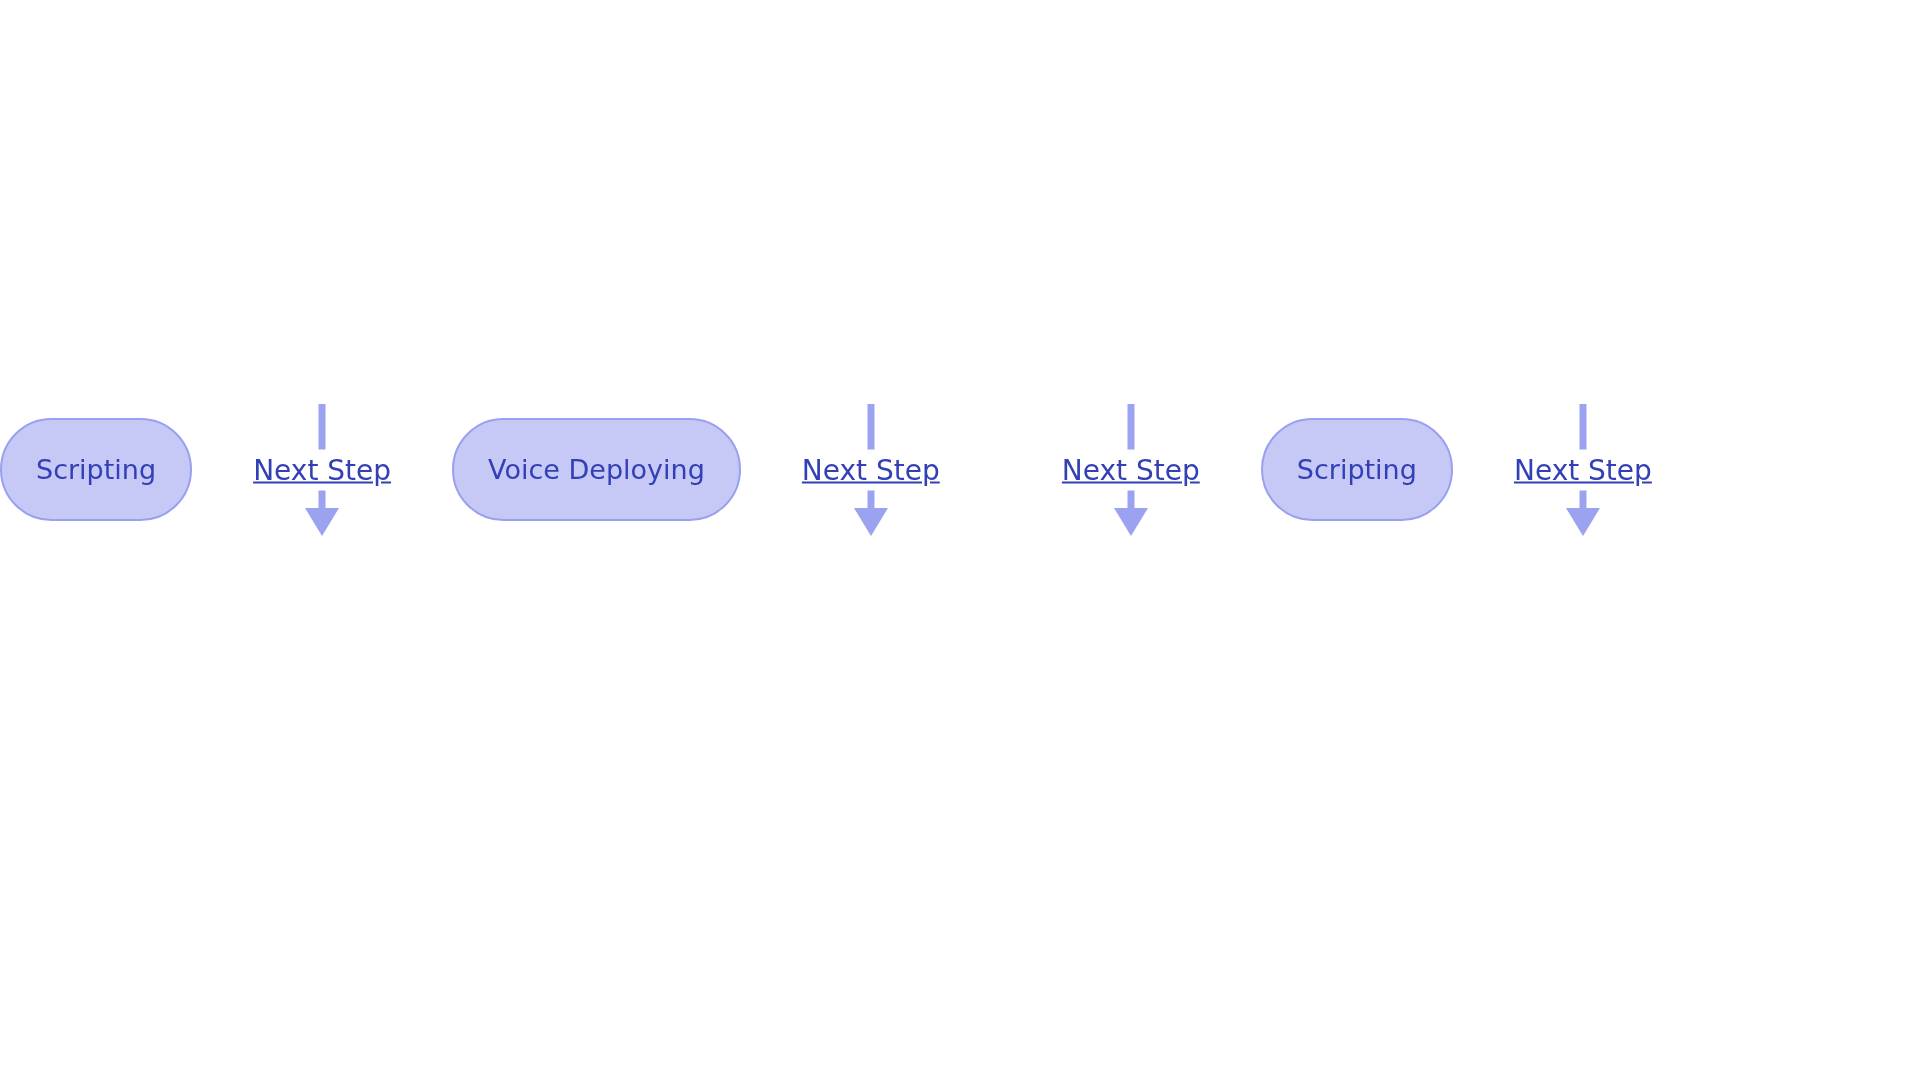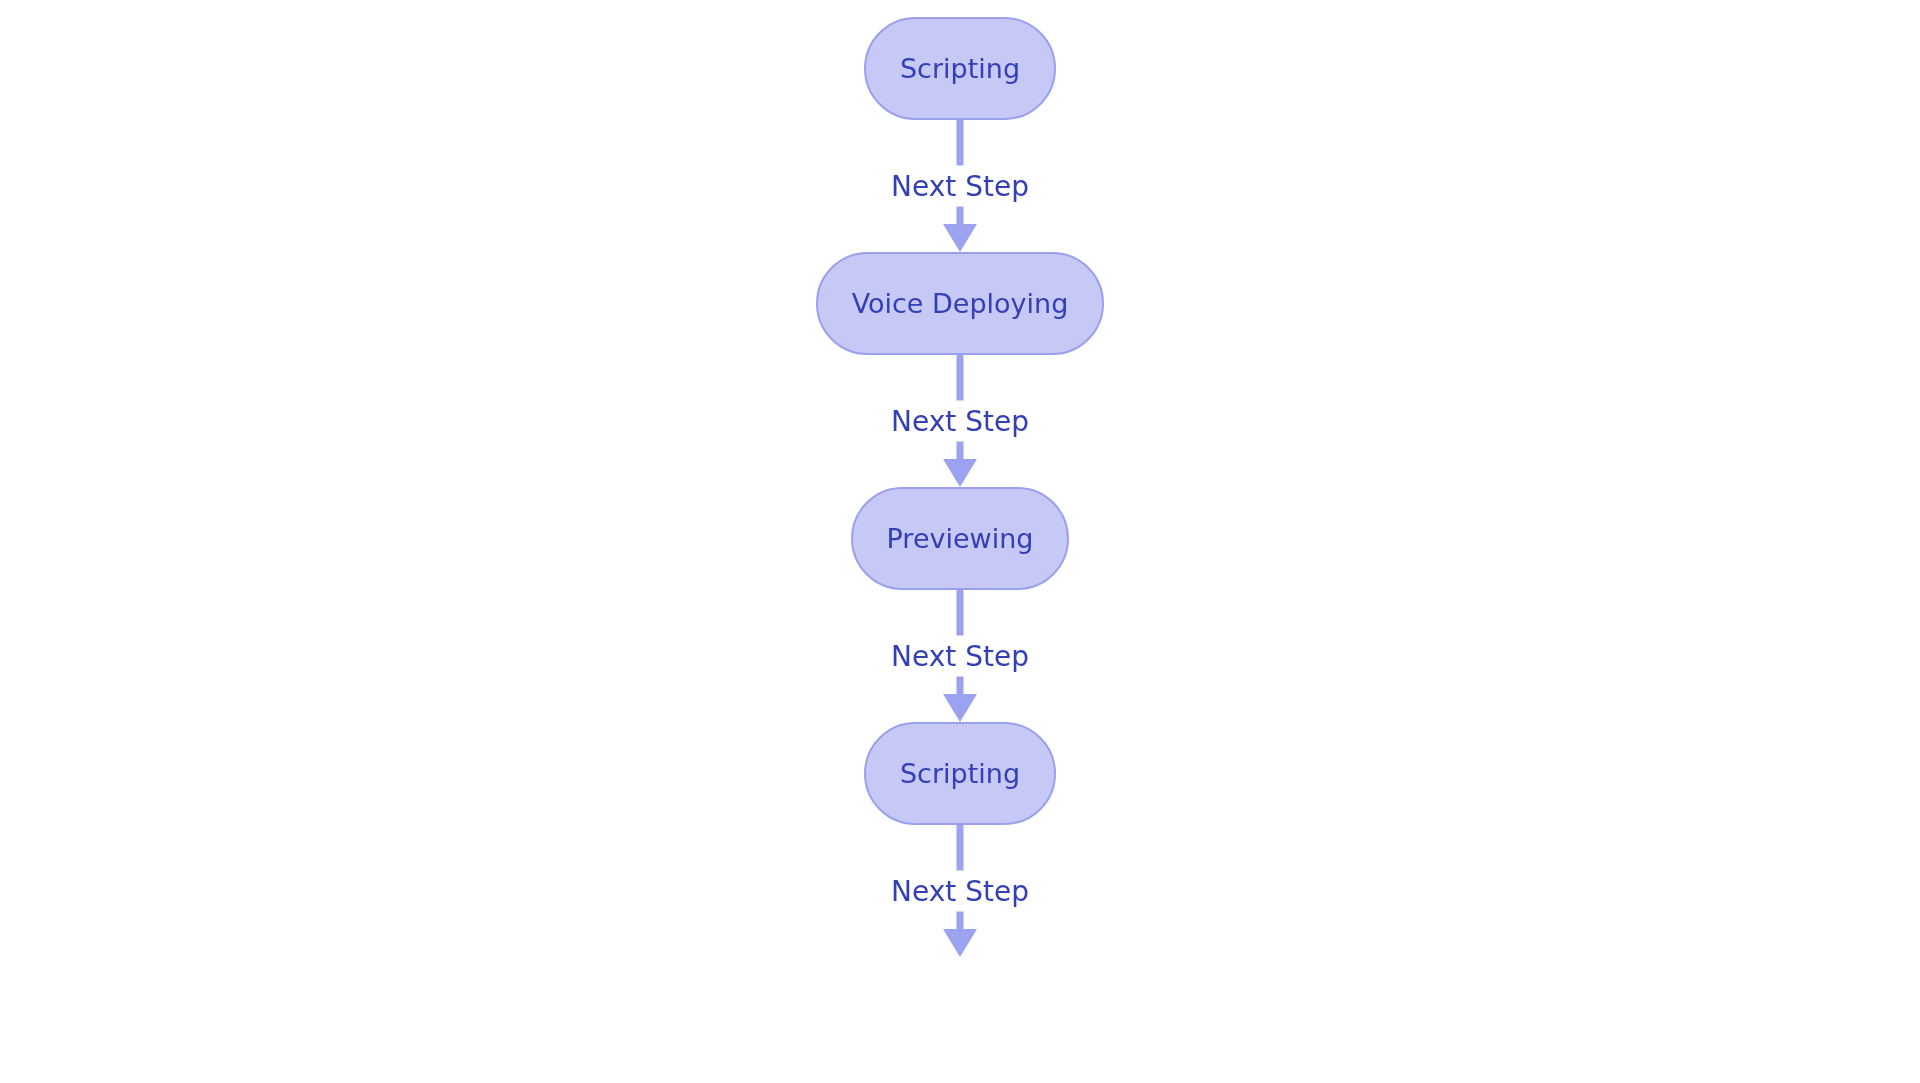--- a/index.html
+++ b/index.html
@@ -20,21 +20,21 @@
     width: 1920px;
     height: 1083px;
     font-family: "DejaVu Sans", "Liberation Sans", sans-serif;
     overflow: hidden;
   }
   .canvas {
     width: 1920px;
     height: 922px;
     padding-top: 17px;
     display: flex;
-    flex-direction: column;
+    flex-direction: row;
     align-items: center;
   }
   .node {
     height: 103px;
     min-width: 190px;
     padding: 0 34px;
     border-radius: 52px;
     background: var(--node-fill);
     border: 2px solid var(--node-border);
     color: var(--node-text);
@@ -74,20 +74,21 @@
   .edge-label {
     position: absolute;
     left: 50%;
     top: 50%;
     transform: translate(-50%, -50%);
     background: var(--bg);
     padding: 4px 8px;
     color: var(--edge-label-text);
     font-size: 28px;
     white-space: nowrap;
+    text-decoration: underline;
   }
 </style>
 </head>
 <body>
 
 <div class="canvas">
 
   <div class="node">
     <span>Scripting</span>
   </div>
@@ -101,23 +102,20 @@
   <div class="node">
     <span>Voice Deploying</span>
   </div>
 
   <div class="connector">
     <div class="edge-line"></div>
     <div class="arrowhead"></div>
     <div class="edge-label">Next Step</div>
   </div>
 
-  <div class="node">
-    <span>Previewing</span>
-  </div>
 
   <div class="connector">
     <div class="edge-line"></div>
     <div class="arrowhead"></div>
     <div class="edge-label">Next Step</div>
   </div>
 
   <div class="node">
     <span>Scripting</span>
   </div>

